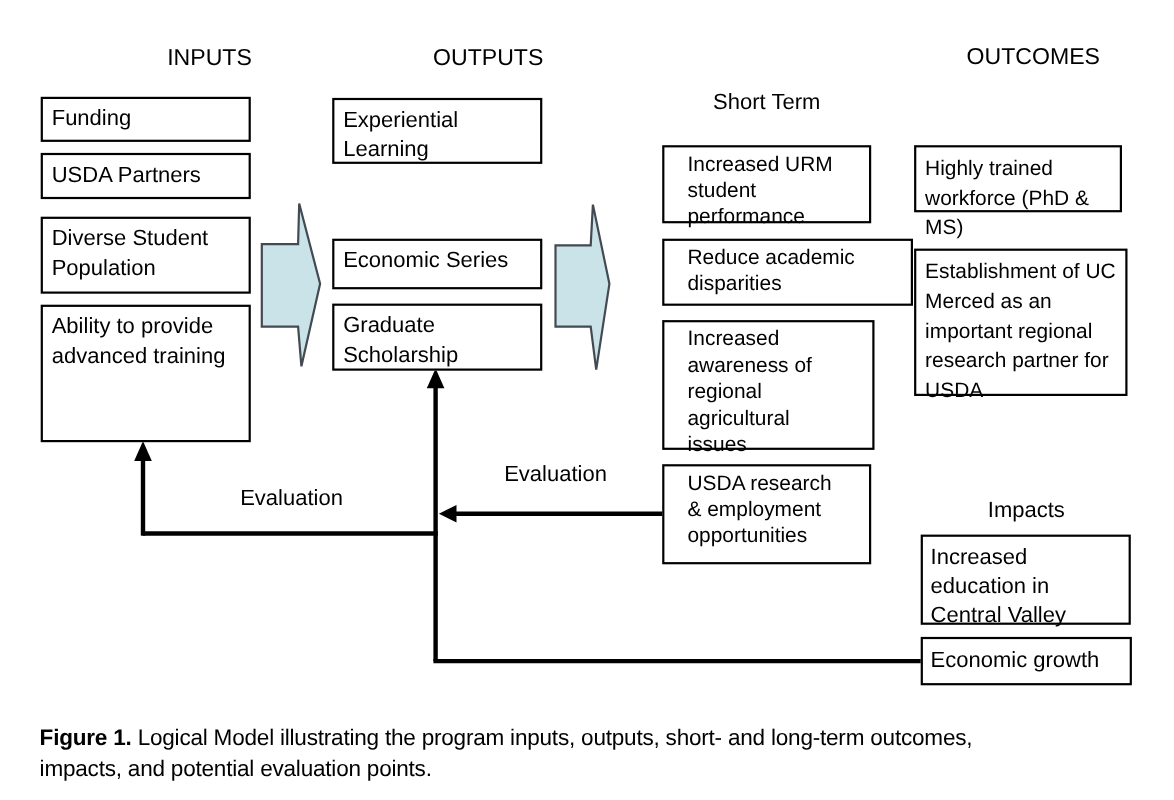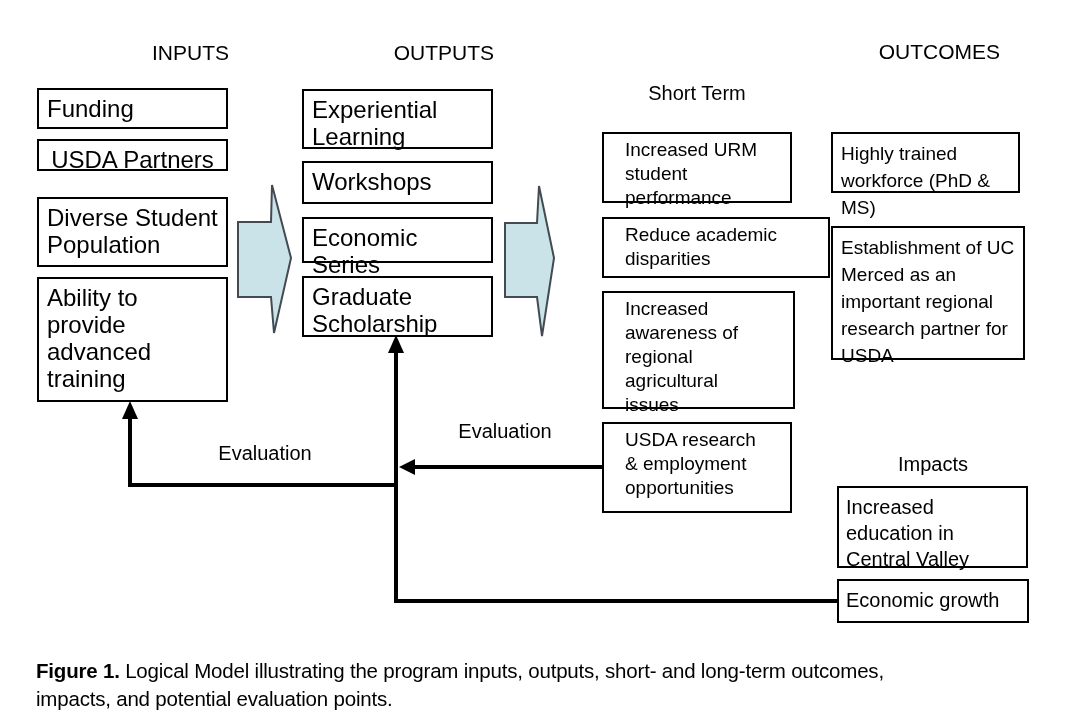--- a/index.html
+++ b/index.html
@@ -12,21 +12,21 @@
   }
   .overlay{position:absolute;left:0;top:0;width:1067px;height:727px;pointer-events:none;}
   .block-arrow{fill:var(--block-arrow-fill,#c9e3e8);stroke:var(--block-arrow-stroke,#444a52);stroke-width:2;stroke-linejoin:miter;}
   .connector{stroke:var(--connector,#000000);stroke-width:4;fill:none;}
   .arrowhead{fill:var(--connector,#000000);stroke:none;}
   .heading{position:absolute;text-align:right;font-size:21px;font-weight:400;white-space:nowrap;}
   .subheading{position:absolute;text-align:center;font-size:20px;font-weight:400;white-space:nowrap;}
   .box{
     position:absolute;box-sizing:border-box;background:#ffffff;
     border:2px solid var(--box-border,#000000);
-    font-size:24px;line-height:27px;padding:5px 8px;
+    font-size:20px;line-height:27px;padding:5px 8px;
   }
   .st{font-size:19px;line-height:24px;padding:4px 21px;}
   .lt{font-size:19px;line-height:27px;padding:6px 8px;}
   .imp{font-size:20px;line-height:26px;padding:6px 7px;}
   .narrowwrap{}
   .eval-label{position:absolute;font-size:20px;text-align:center;white-space:nowrap;}
   .caption{position:absolute;left:36px;top:636px;width:880px;font-size:20.5px;line-height:1.38;letter-spacing:-0.2px;}
   .caption b{font-weight:700;}
 </style>
 </head>
@@ -53,26 +53,25 @@
     <line class="connector" x1="394" y1="601" x2="838" y2="601"></line>
   </svg>
 
   <div class="heading" style="left:37px;top:41px;width:192px;">INPUTS</div>
   <div class="heading" style="left:302px;top:41px;width:192px;">OUTPUTS</div>
   <div class="heading" style="left:640px;top:40px;width:360px;">OUTCOMES</div>
   <div class="subheading" style="left:602px;top:82px;width:190px;">Short Term</div>
   <div class="subheading" style="left:837px;top:453px;width:192px;">Impacts</div>
 
   <div class="box" style="left:37px;top:88px;width:191px;height:41px;">Funding</div>
-  <div class="box" style="left:37px;top:139px;width:191px;height:32px;text-align:center;">USDA Partners</div>
+  <div class="box" style="left:37px;top:139px;width:191px;height:42px;">USDA Partners</div>
   <div class="box" style="left:37px;top:197px;width:191px;height:70px;">Diverse Student Population</div>
   <div class="box narrowwrap" style="left:37px;top:277px;width:191px;height:125px;">Ability to provide advanced training</div>
 
   <div class="box" style="left:302px;top:89px;width:191px;height:60px;">Experiential Learning</div>
-  <div class="box" style="left:302px;top:161px;width:191px;height:43px;">Workshops</div>
   <div class="box" style="left:302px;top:217px;width:191px;height:46px;">Economic Series</div>
   <div class="box" style="left:302px;top:276px;width:191px;height:61px;">Graduate Scholarship</div>
 
   <div class="box st" style="left:602px;top:132px;width:190px;height:71px;">Increased URM student performance</div>
   <div class="box st" style="left:602px;top:217px;width:228px;height:61px;">Reduce academic disparities</div>
   <div class="box st" style="left:602px;top:291px;width:193px;height:118px;">Increased awareness of regional agricultural issues</div>
   <div class="box st" style="left:602px;top:422px;width:190px;height:91px;">USDA research &amp; employment opportunities</div>
 
   <div class="box lt" style="left:831px;top:132px;width:189px;height:61px;">Highly trained workforce (PhD &amp; MS)</div>
   <div class="box lt" style="left:831px;top:226px;width:194px;height:134px;">Establishment of UC Merced as an important regional research partner for USDA</div>

